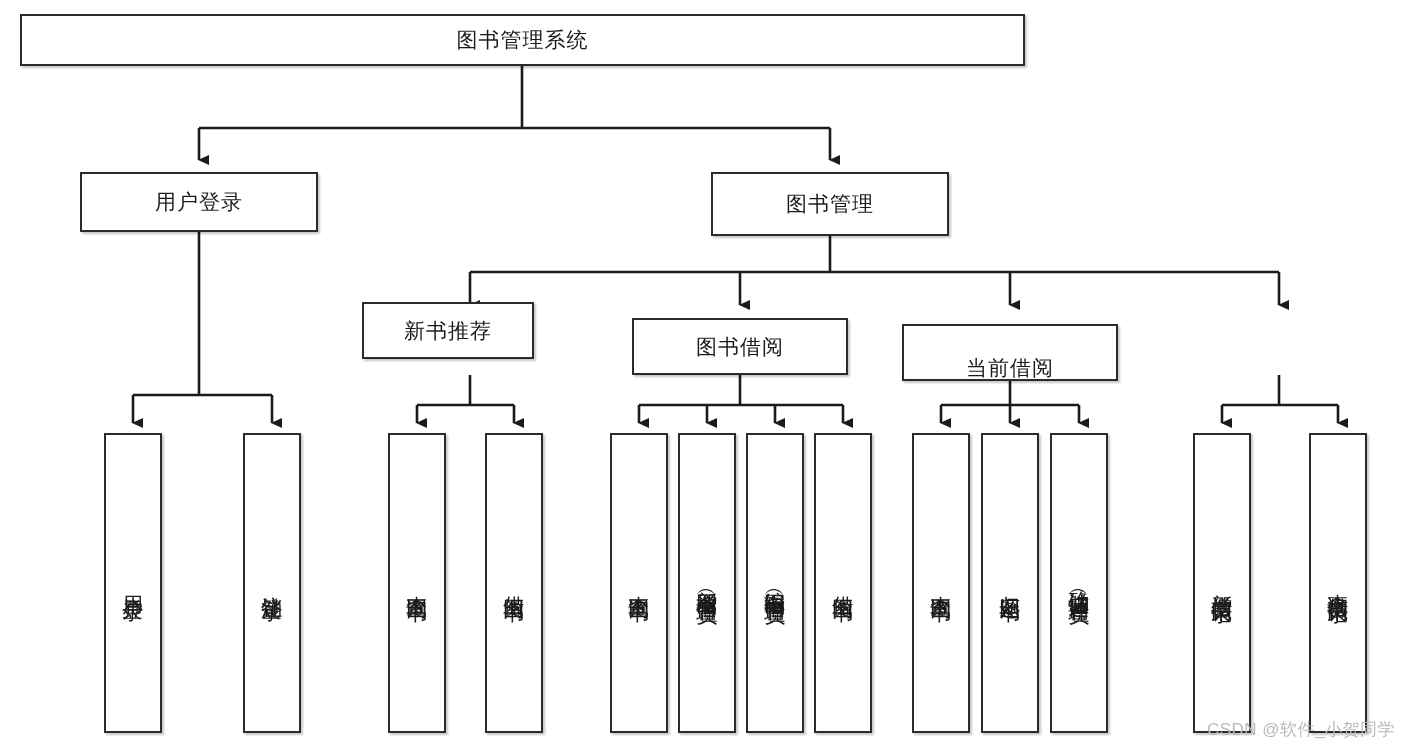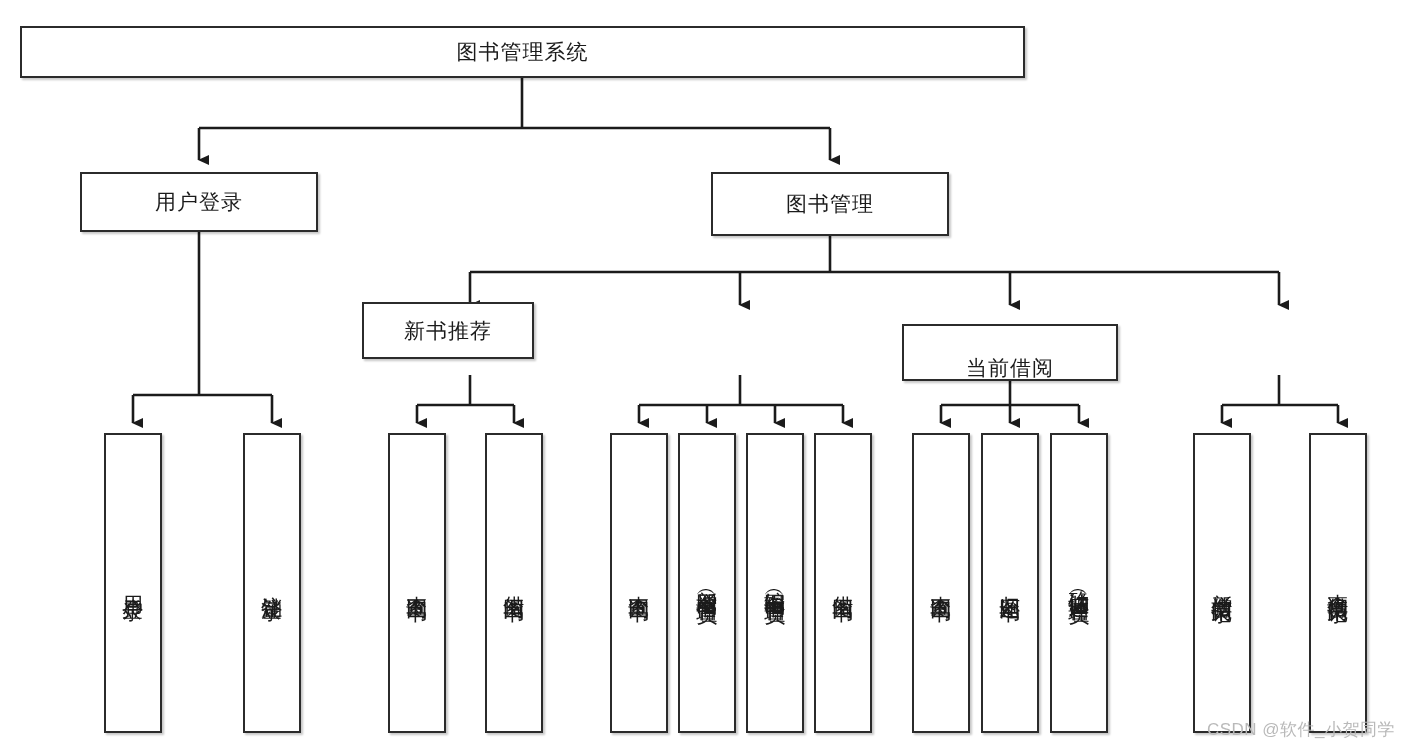--- a/index.html
+++ b/index.html
@@ -119,36 +119,39 @@
       <path d="M1010,405 L1010,423" marker-end="url(#arrowdown)"></path>
       <path d="M1079,405 L1079,423" marker-end="url(#arrowdown)"></path>
 
       <path d="M1279,375 L1279,405"></path>
       <path d="M1222,405 L1338,405"></path>
       <path d="M1222,405 L1222,423" marker-end="url(#arrowdown)"></path>
       <path d="M1338,405 L1338,423" marker-end="url(#arrowdown)"></path>
     </g>
   </svg>
 
-  <div class="node-box" style="left:20px; top:26px; width:1005px; height:52px;">
+  <div class="node-box" style="left:20px; top:14px; width:1005px; height:52px;">
     <span class="node-label-h">图书管理系统</span>
   </div>
 
   <div class="node-box" style="left:80px; top:172px; width:238px; height:60px;">
     <span class="node-label-h">用户登录</span>
   </div>
 
   <div class="node-box" style="left:711px; top:172px; width:238px; height:64px;">
     <span class="node-label-h">图书管理</span>
   </div>
 
   <div class="node-box" style="left:362px; top:302px; width:172px; height:57px;">
     <span class="node-label-h">新书推荐</span>
   </div>
 
+  <div class="node-box" style="left:632px; top:318px; width:216px; height:57px;">
+    <span class="node-label-h">图书借阅</span>
+  </div>
 
   <div class="node-box" style="left:902px; top:324px; width:216px; height:57px;align-items:flex-end;">
     <span class="node-label-h">当前借阅</span>
   </div>
 
 
   <div class="node-box leaf-box" style="left:104px; top:433px; width:58px; height:300px;">
     <span class="node-label-v">用户登录</span>
   </div>
 

